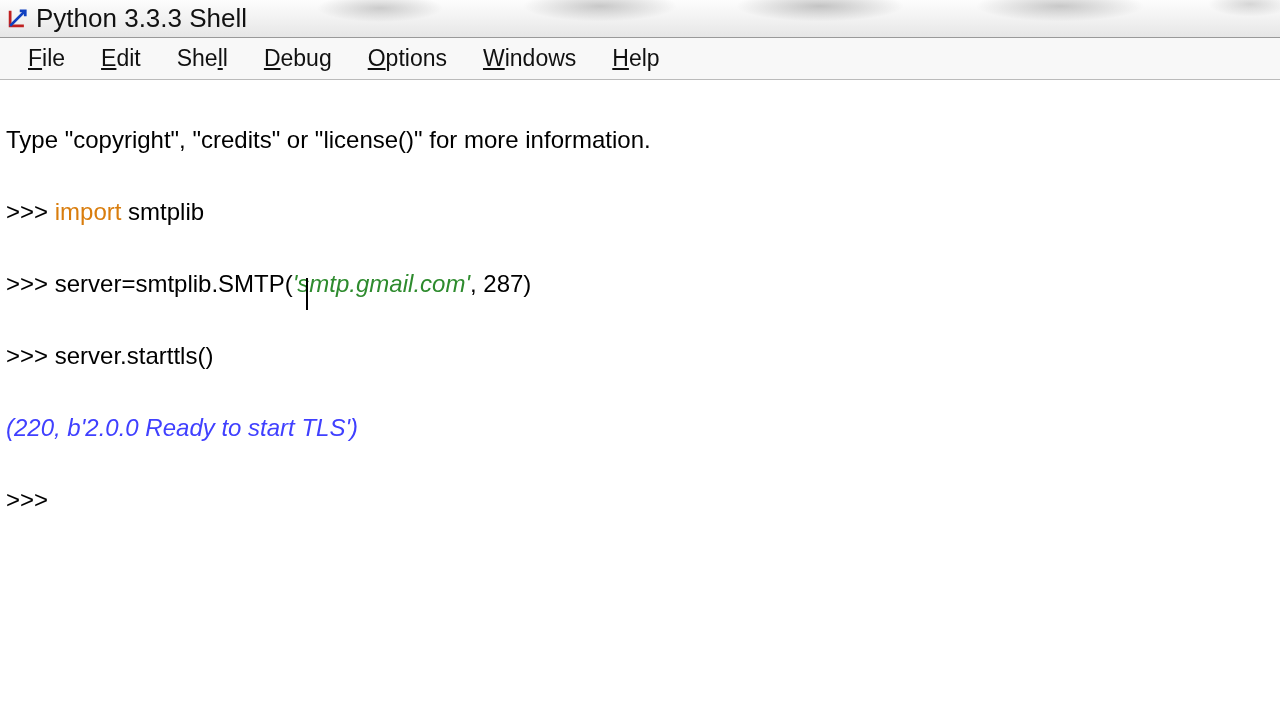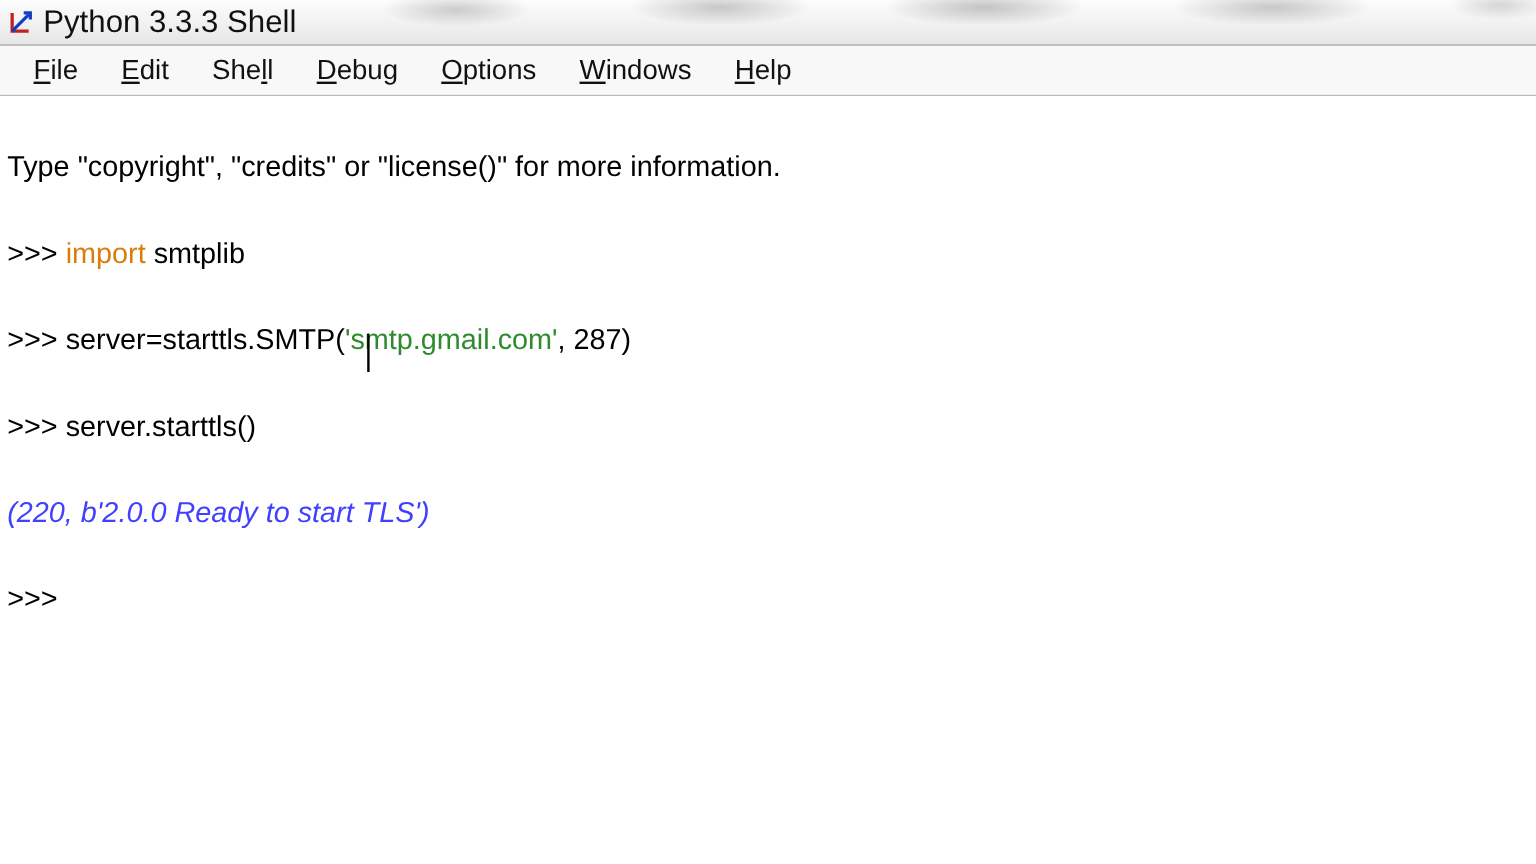--- a/index.html
+++ b/index.html
@@ -65,21 +65,21 @@
   font-family: "Helvetica", "Arial", sans-serif;
   font-size: 24px;
   line-height: 36px;
   color: #000;
   white-space: pre;
   position: relative;
 }
 .line { display: block; }
 .prompt { color: #000; }
 .kw-import { color: #d97d0d; }
-.str { color: #2e8b2e; }
+.str { color: #2e8b2e; font-style: italic; }
 .output { color: #4040ff; font-style: italic; }
 .caret {
   position: absolute;
   width: 2px;
   height: 32px;
   background: #000;
   left: 306px;
   top: 198px;
 }
 </style>
@@ -103,18 +103,18 @@
   <span class="menu-item">She<span class="mn-underline">l</span>l</span>
   <span class="menu-item"><span class="mn-underline">D</span>ebug</span>
   <span class="menu-item"><span class="mn-underline">O</span>ptions</span>
   <span class="menu-item"><span class="mn-underline">W</span>indows</span>
   <span class="menu-item"><span class="mn-underline">H</span>elp</span>
 </div>
 
 <div class="shell-body">
 <span class="line">Type "copyright", "credits" or "license()" for more information.</span>
 <span class="line"><span class="prompt">&gt;&gt;&gt; </span><span class="kw-import">import</span><span> smtplib</span></span>
-<span class="line"><span class="prompt">&gt;&gt;&gt; </span><span>server=starttls.SMTP(</span><span class="str">'smtp.gmail.com'</span><span>, 287)</span></span>
+<span class="line"><span class="prompt">&gt;&gt;&gt; </span><span>server=smtplib.SMTP(</span><span class="str">'smtp.gmail.com'</span><span>, 287)</span></span>
 <span class="line"><span class="prompt">&gt;&gt;&gt; </span><span>server.starttls()</span></span>
 <span class="line output">(220, b'2.0.0 Ready to start TLS')</span>
 <span class="line"><span class="prompt">&gt;&gt;&gt;</span></span>
 <div class="caret"></div>
 </div>
 
 </body></html>

